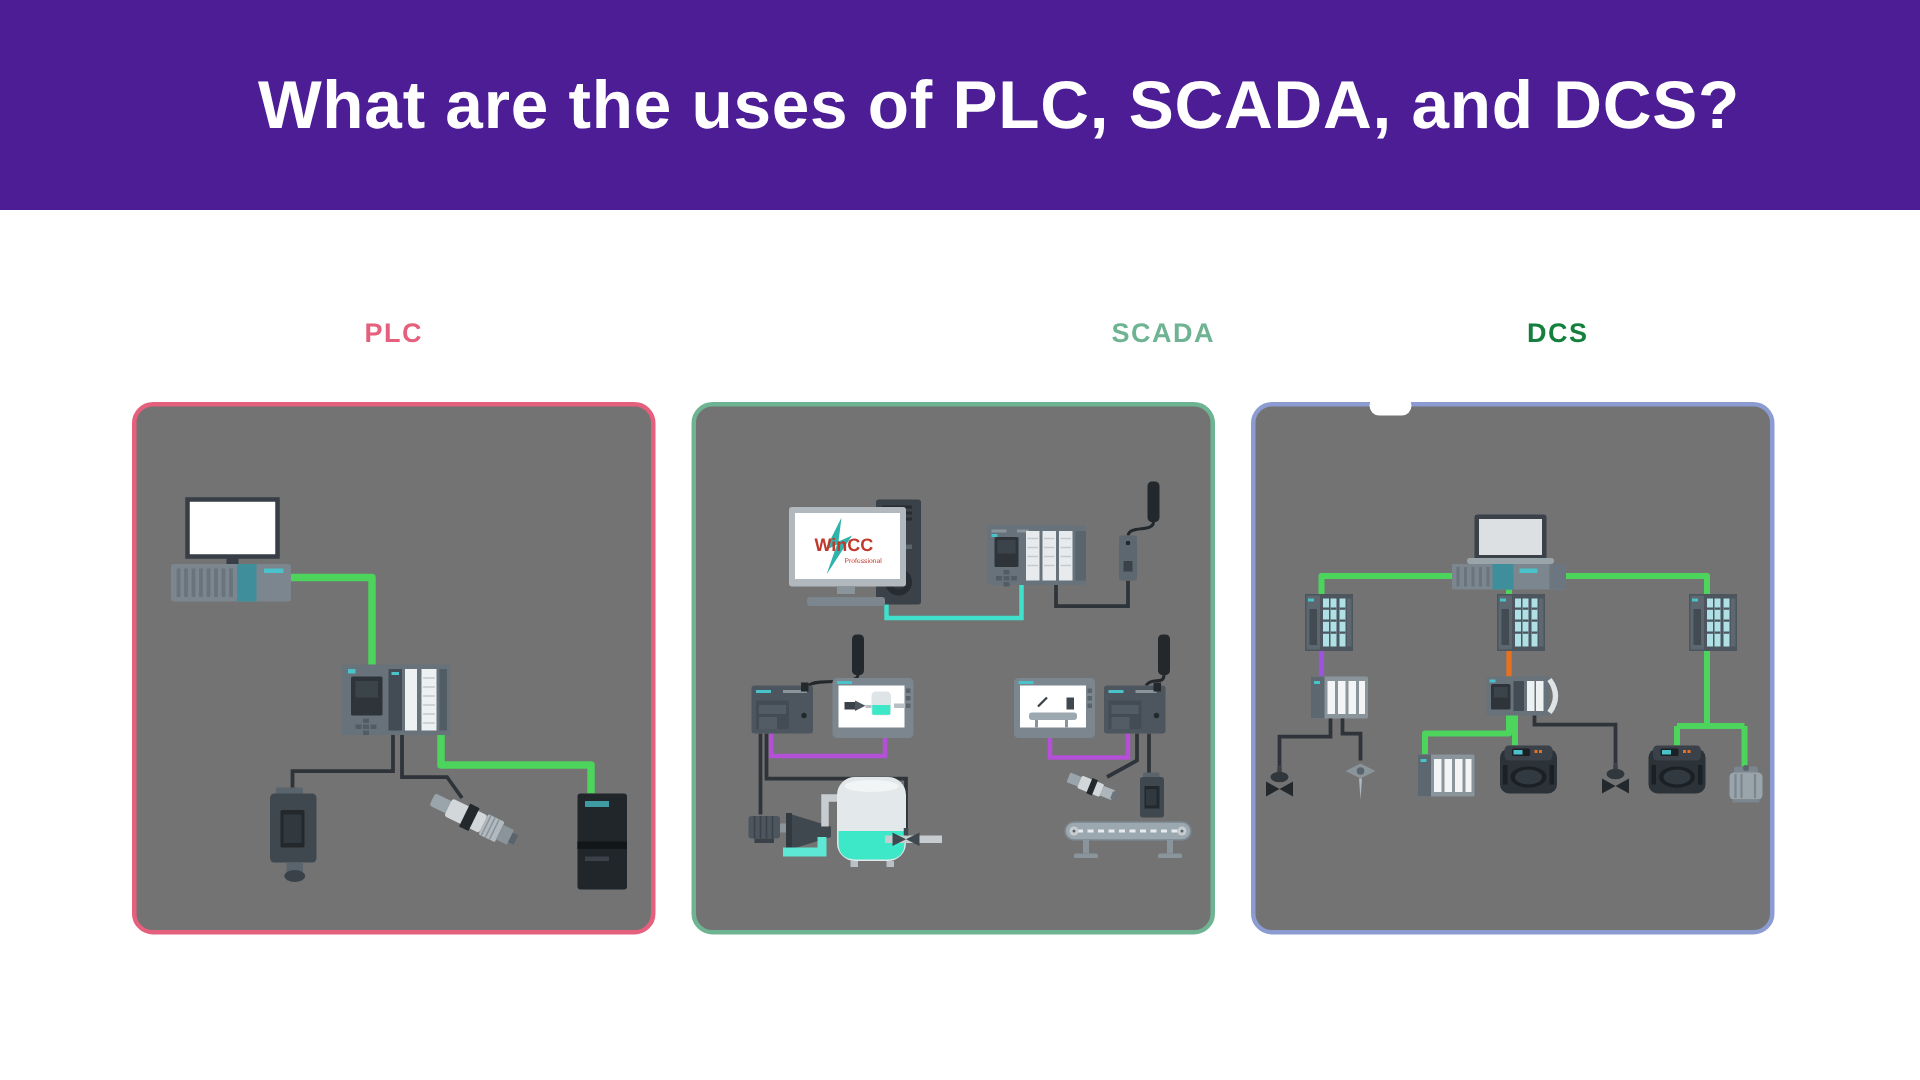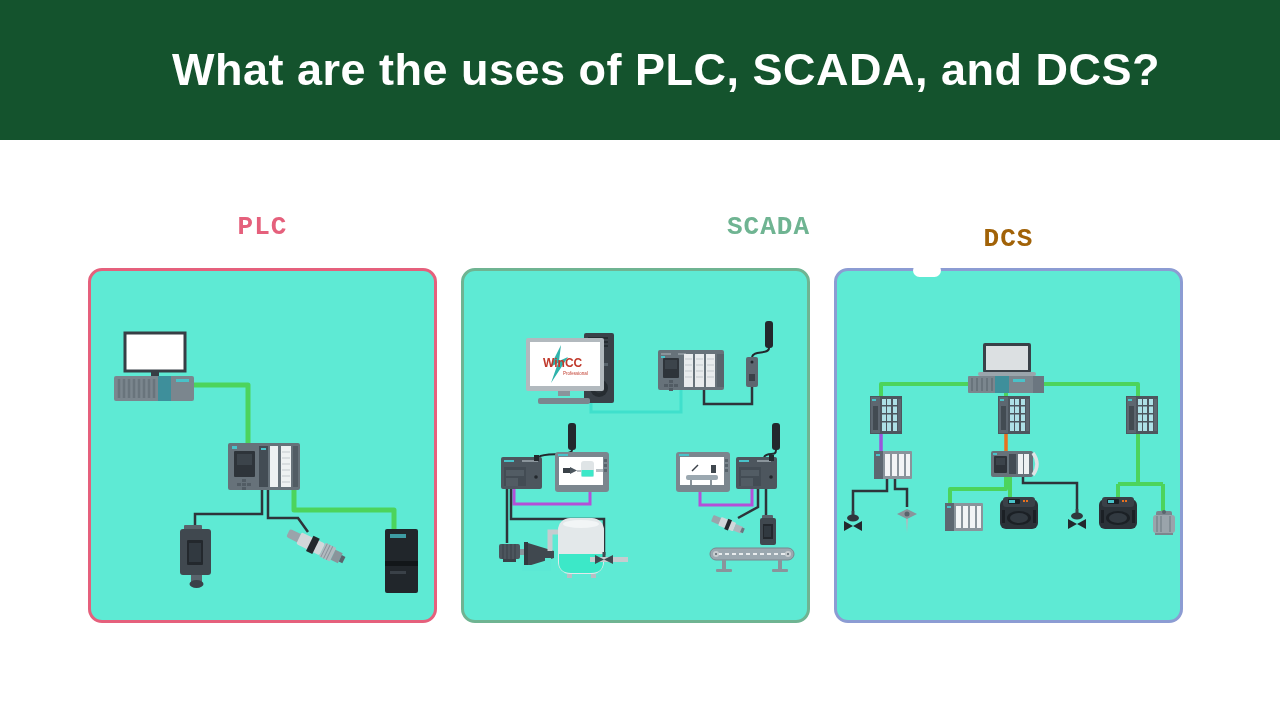--- a/index.html
+++ b/index.html
@@ -2,36 +2,36 @@
 <html><head>
 <meta charset="utf-8">
 <style>
   html,body{margin:0;padding:0;}
   body{
     width:1280px;height:720px;position:relative;overflow:hidden;
     background:#ffffff;font-family:"Liberation Sans",sans-serif;
   }
   .header{
     position:absolute;top:0;left:0;width:1280px;height:140px;
-    background:#14532d;display:flex;align-items:center;justify-content:center;
+    background:#4c1d95;display:flex;align-items:center;justify-content:center;
   }
   .header h1{
     margin:0;padding-left:52px;color:#ffffff;font-size:45px;font-weight:700;
     letter-spacing:.5px;font-family:"Liberation Sans",sans-serif;
   }
   .panel-title{
     position:absolute;top:212px;width:349px;text-align:center;
-    font-family:Liberation Mono, monospace;font-weight:700;font-size:26px;letter-spacing:1px;
+    font-family:Liberation Sans, sans-serif;font-weight:700;font-size:18px;letter-spacing:1px;
   }
   #title-plc{left:88px;color:#e5607c;}
   #title-scada{left:461px;color:#6fb492;text-align:right;}
-  #title-dcs{left:834px;color:#a16207;margin-top:12px;}
+  #title-dcs{left:864px;color:#15803d;}
   .panel{
     position:absolute;top:268px;width:343px;height:349px;
-    border:3px solid;border-radius:14px;background:#5eead4;
+    border:3px solid;border-radius:14px;background:#737373;
   }
   #panel-plc{left:88px;border-color:#e5607c;}
   #panel-scada{left:461px;border-color:#6fb492;}
   #panel-dcs{left:834px;border-color:#8c9cd3;}
   .panel svg{position:absolute;left:0;top:0;width:343px;height:349px;display:block;}
   .notch{
     position:absolute;left:76px;top:-7px;width:28px;height:13px;
     background:#ffffff;border-radius:7px;
   }
   .svgtext{font-family:"Liberation Sans",sans-serif;}

